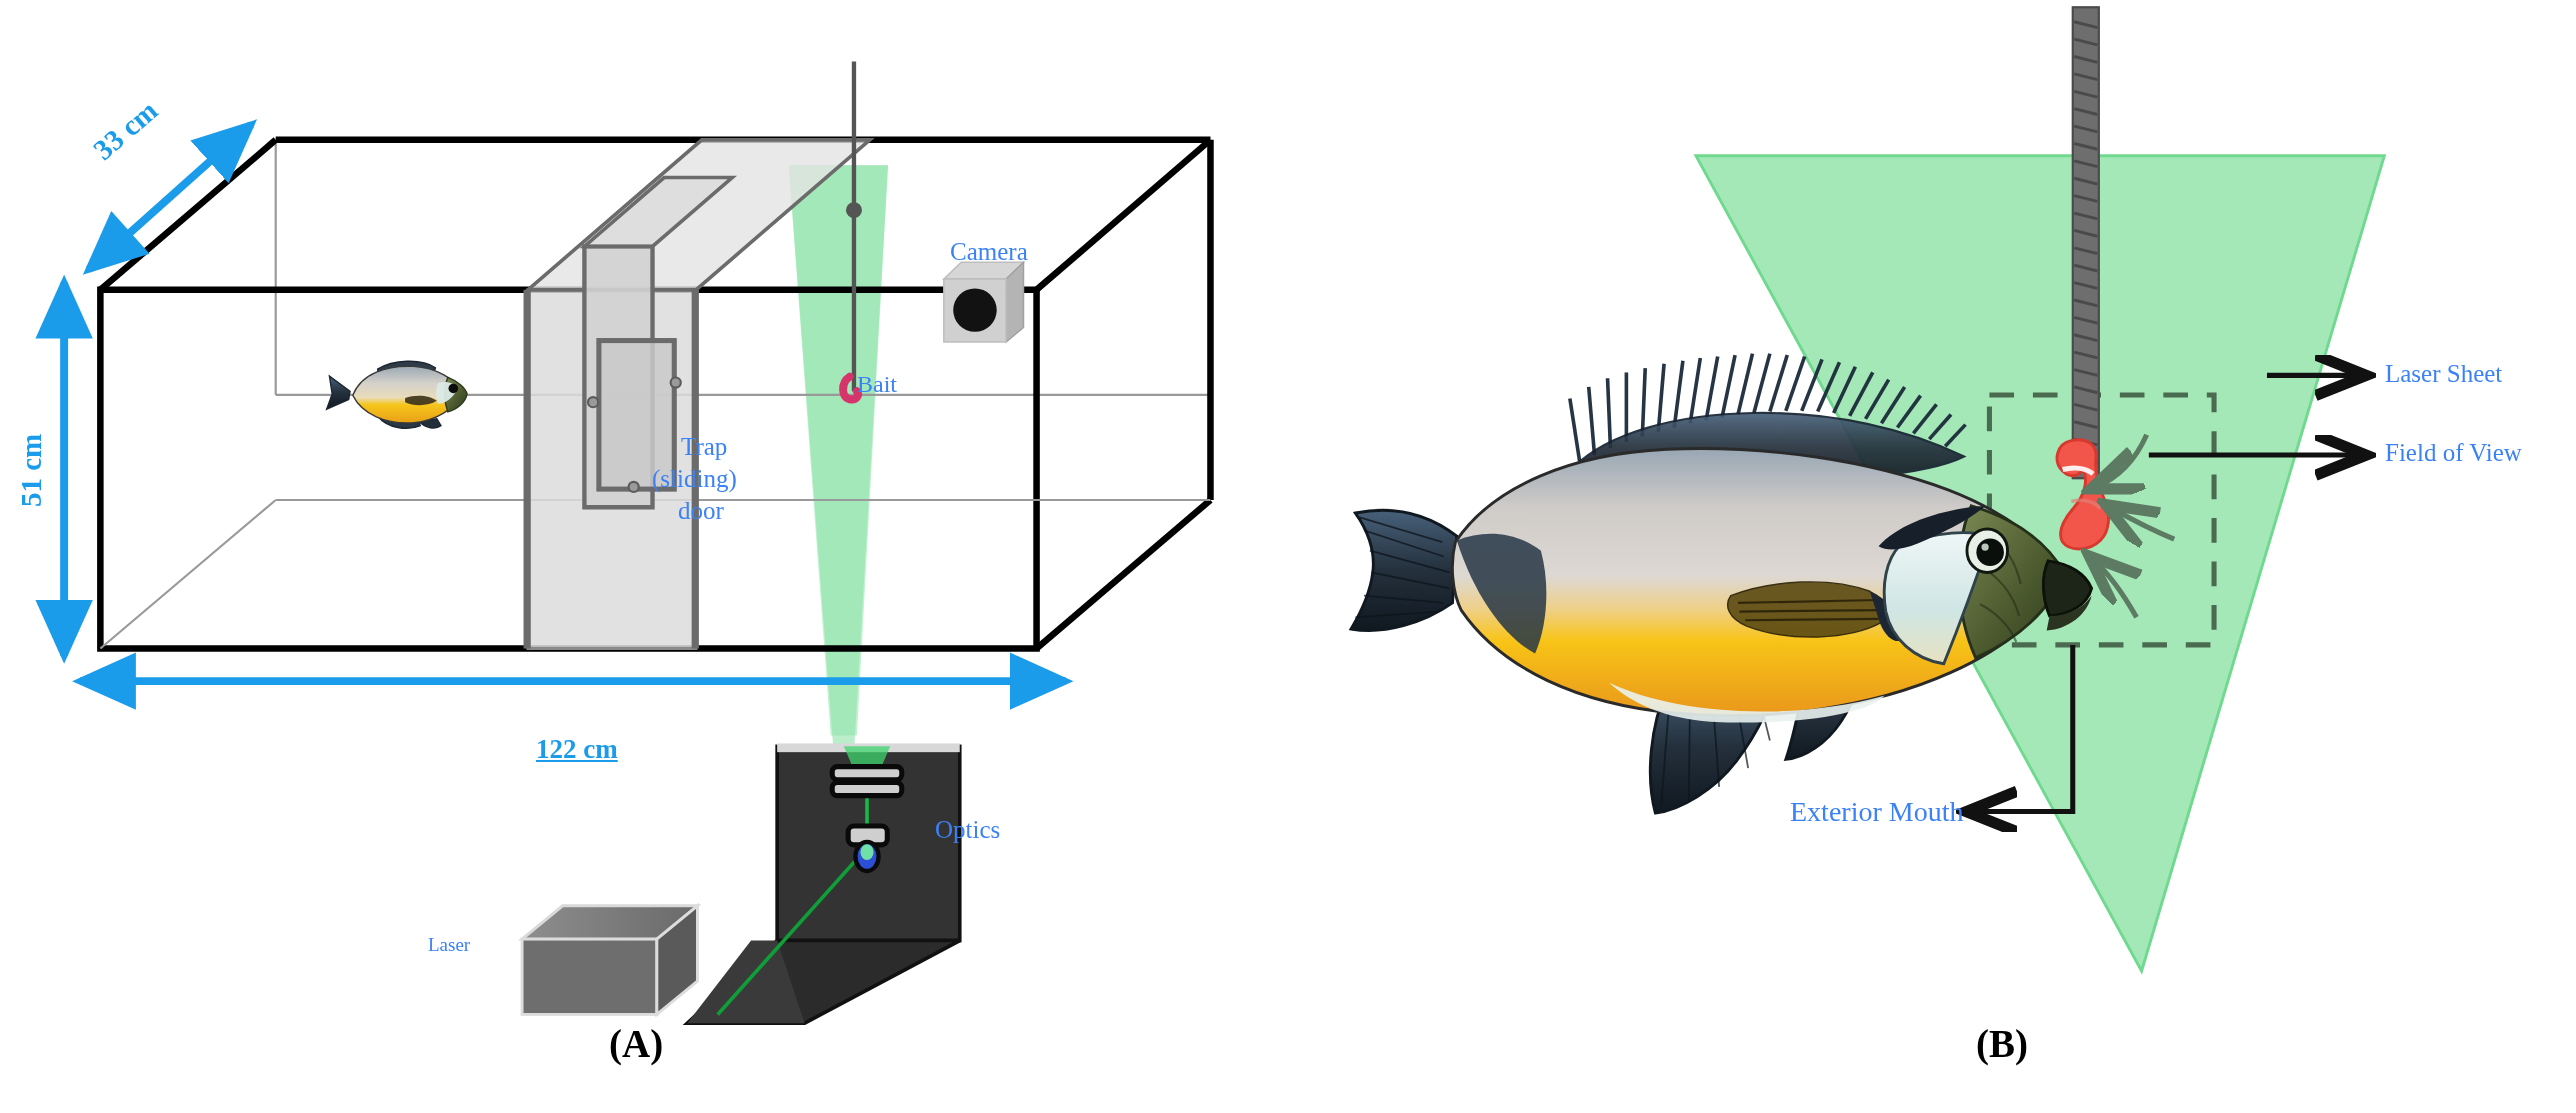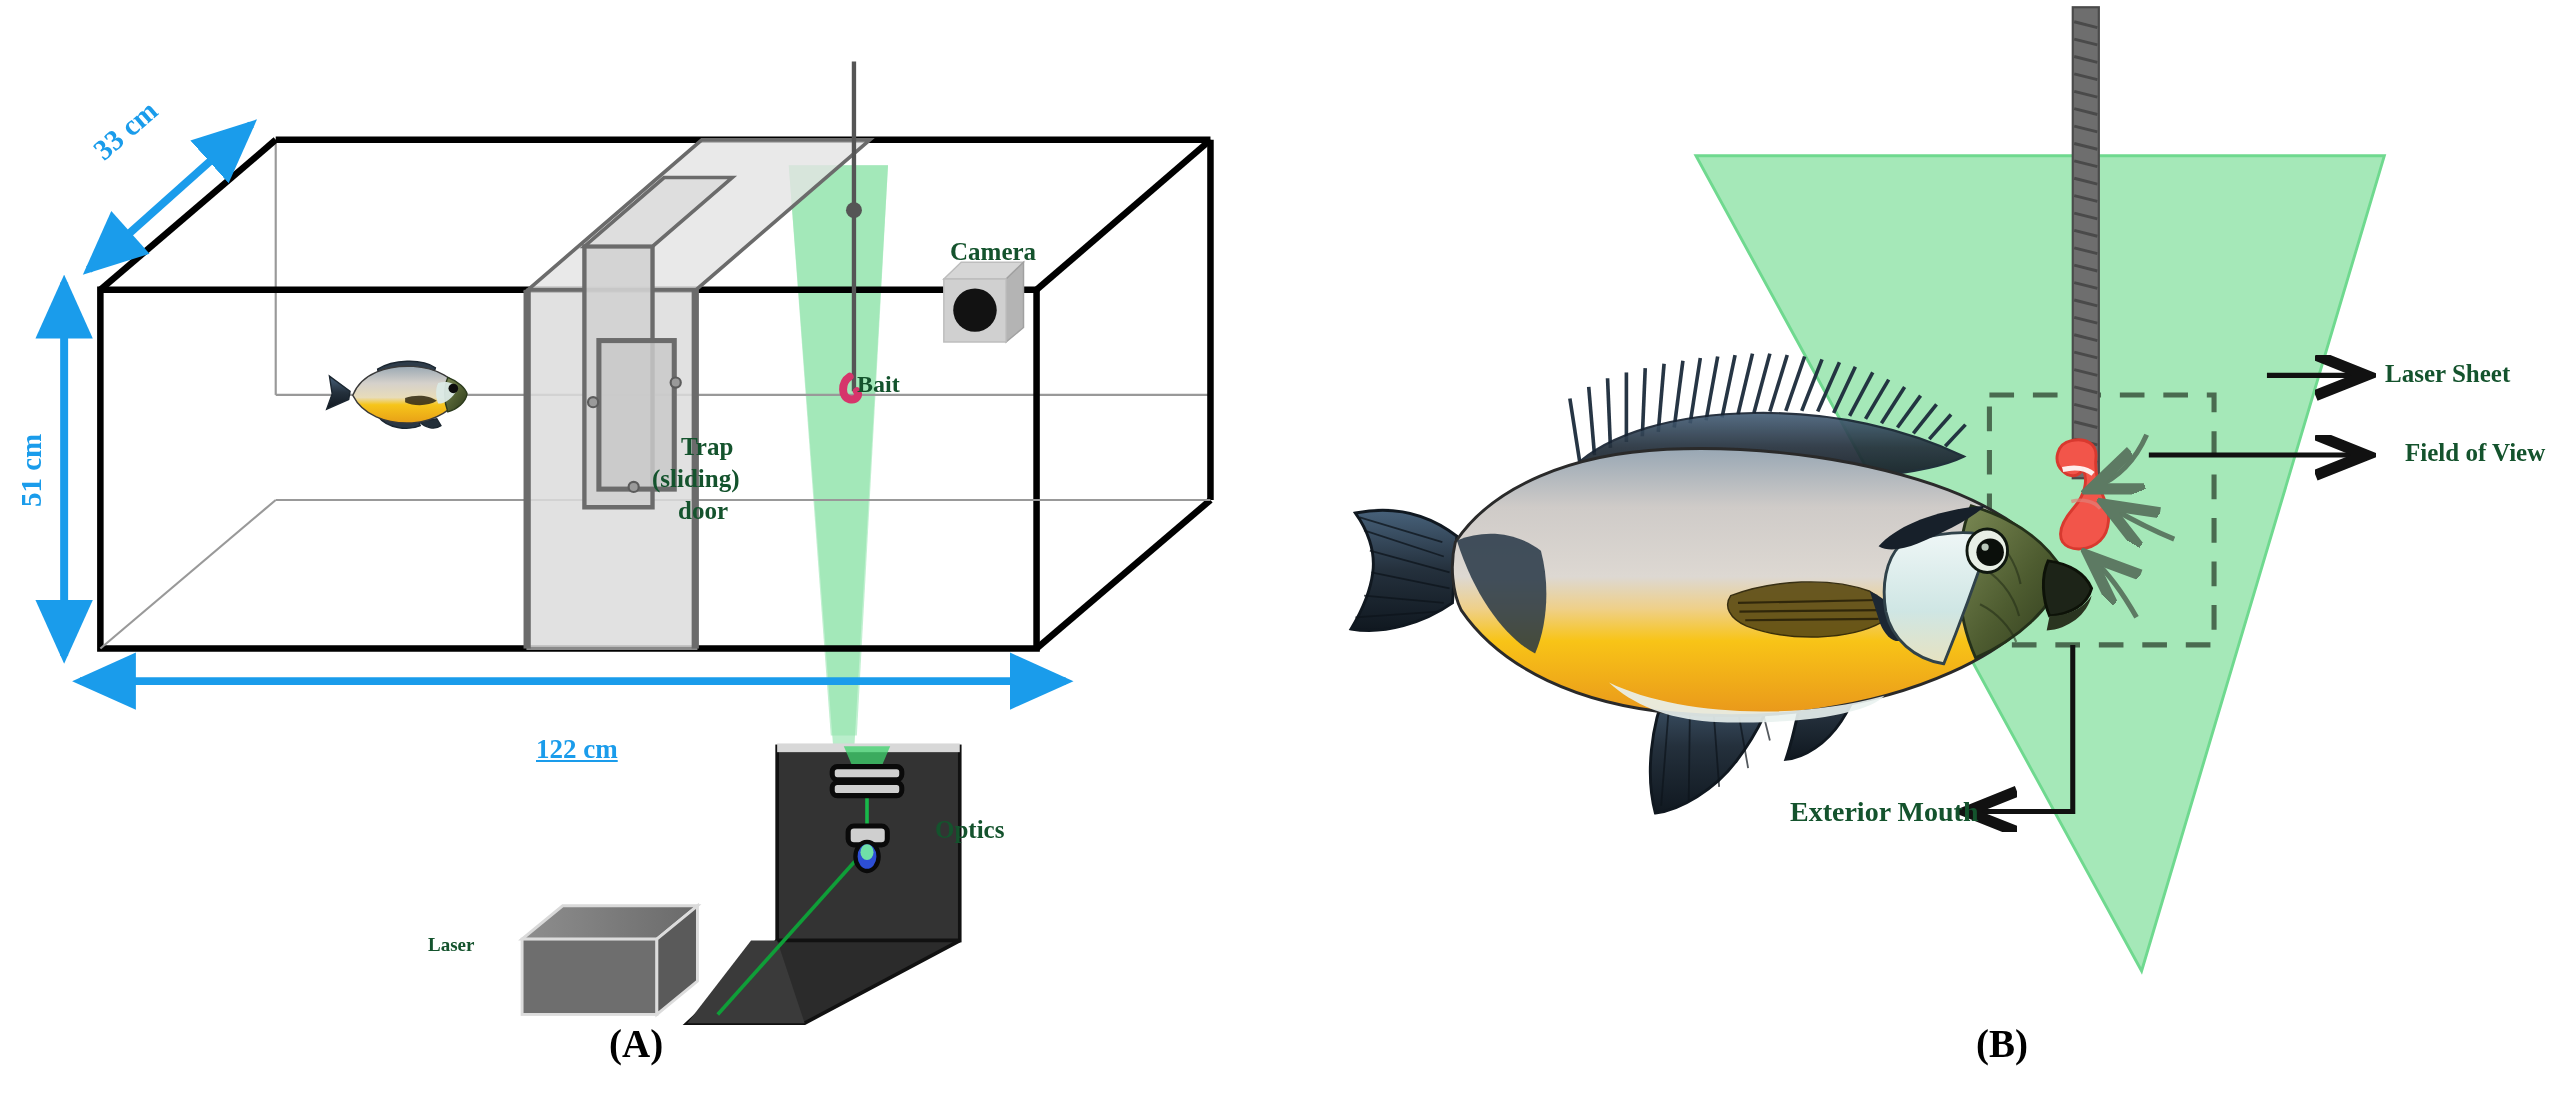--- a/index.html
+++ b/index.html
@@ -8,22 +8,22 @@
     width:2576px; height:1113px;
     font-family:"Liberation Serif", serif;
     position:relative; overflow:hidden;
   }
   .stage { position:absolute; inset:0; }
   svg.layer { position:absolute; top:0; left:0; width:2576px; height:1113px; overflow:visible; }
 
   .lbl {
     position:absolute;
     font-family:"Liberation Serif", serif;
-    font-weight:bold;
-    color:#14532d;
+    font-weight:normal;
+    color:#3b82f6;
     white-space:pre;
     line-height:1.12;
   }
   .lbl-blue {
     position:absolute;
     font-family:"Liberation Serif", serif;
     font-weight:bold;
     color:#1a9ceb;
     white-space:pre;
   }
@@ -397,21 +397,21 @@
   <div class="lbl" style="left:678px; top:497px; font-size:25px;">door</div>
 
   <div class="lbl" style="left:857px; top:371px; font-size:24px;">Bait</div>
 
   <div class="lbl" style="left:935px; top:806px; font-size:25px;margin-top:10px;">Optics</div>
 
   <div class="lbl" style="left:428px; top:934px; font-size:19px;">Laser</div>
 
   <div class="lbl" style="left:2385px; top:360px; font-size:25px;">Laser Sheet</div>
 
-  <div class="lbl" style="left:2385px; top:439px; font-size:25px;margin-left:20px;">Field of View</div>
+  <div class="lbl" style="left:2385px; top:439px; font-size:25px;">Field of View</div>
 
   <div class="lbl" style="left:1790px; top:796px; font-size:28px;">Exterior Mouth</div>
 
   <div class="panel-letter" style="left:609px; top:1021px;">(A)</div>
 
   <div class="panel-letter" style="left:1976px; top:1021px;">(B)</div>
 
 </div>
 
 

